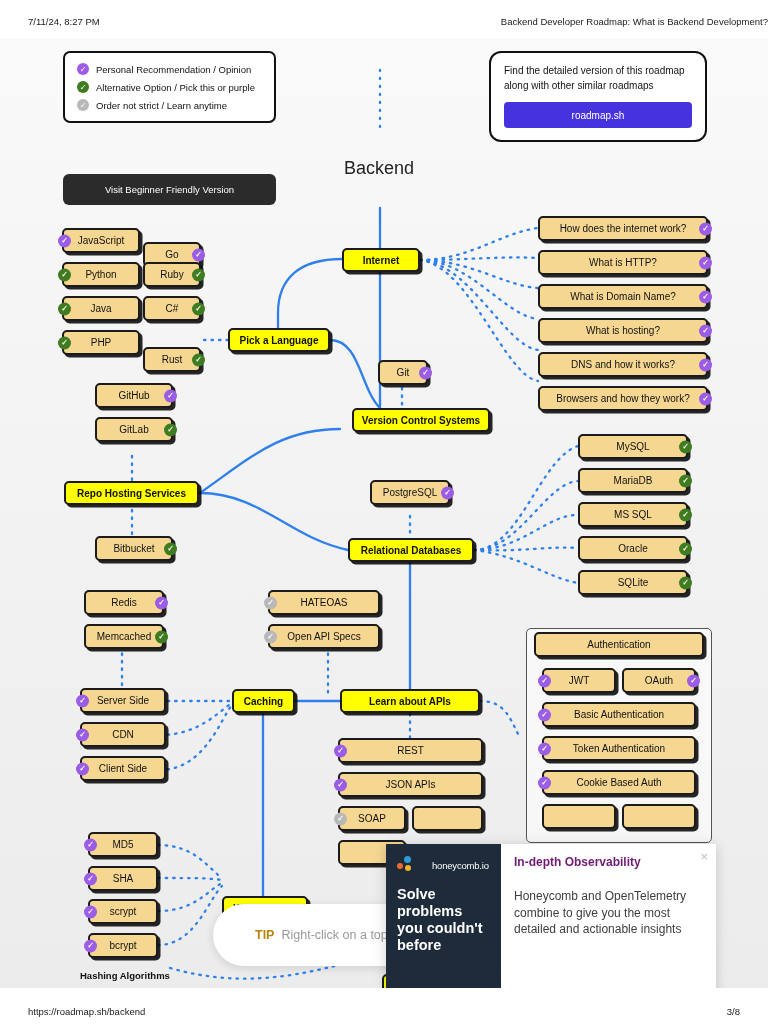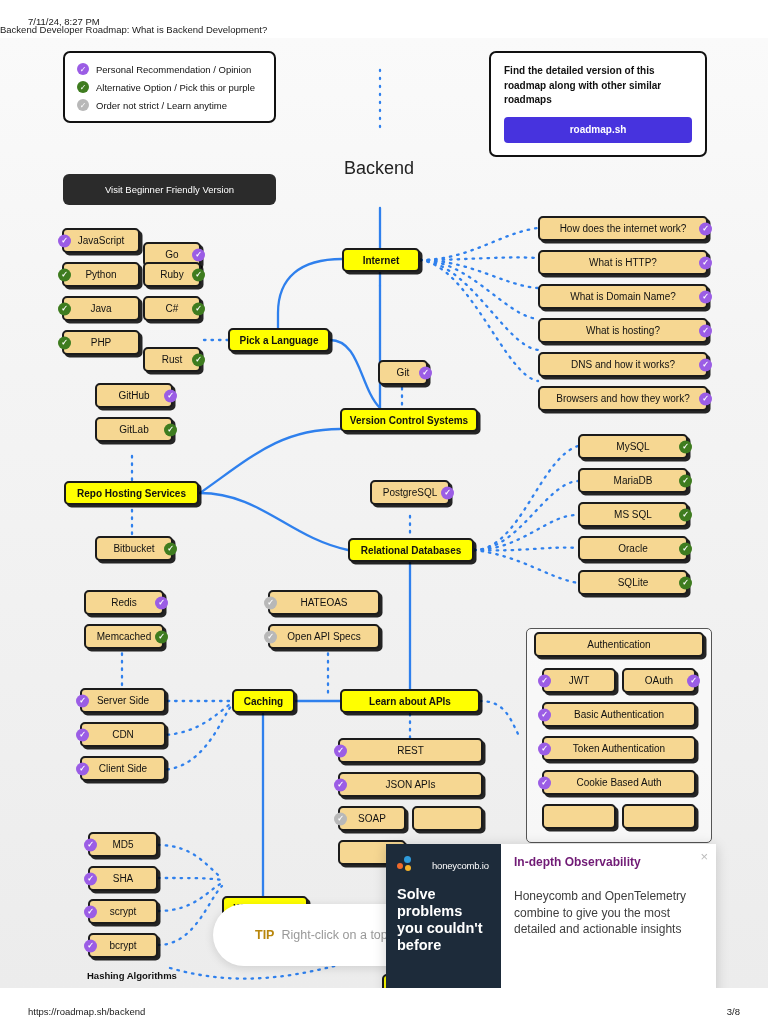--- a/index.html
+++ b/index.html
@@ -14,21 +14,21 @@
     width: 768px; height: 1024px;
     background: #ffffff;
   }
 
   
   .print-hdr {
     position: absolute; top: 16px; left: 0; width: 768px;
     font-size: 9.5px; color: #1a1a1a;
   }
   .print-hdr .date { position: absolute; left: 28px; top: 0; white-space: nowrap; }
-  .print-hdr .title { position: absolute; left: 0; top: 8px; width: 768px; text-align: left; }
+  .print-hdr .title { position: absolute; left: 0; top: 0; width: 768px; text-align: right; }
   .print-ftr {
     position: absolute; bottom: 18px; left: 0; width: 768px;
     font-size: 9.5px; color: #1a1a1a;
   }
   .print-ftr .url { position: absolute; left: 28px; top: 0; }
   .print-ftr .pg  { position: absolute; right: 28px; top: 0; }
 
   
   .canvas {
     position: absolute; top: 38px; left: 0;
@@ -97,24 +97,23 @@
     display: flex; align-items: center; justify-content: center;
     font-size: 9.5px;
     z-index: 20;
     cursor: pointer;
   }
 
   
   .promo {
     position: absolute; left: 489px; top: 13px;
     width: 218px;
-    background: #fff; border: 2px solid #111; border-radius: 7px;
+    background: #fff; border: 2px solid #111; border-radius: 12px;
     padding: 11px 13px 12px;
     z-index: 20;
-    font-weight: bold;
   }
   .promo-txt { font-size: 10px; color: #111; line-height: 1.45; margin-bottom: 9px; }
   .promo-btn {
     height: 26px; background: #4733DE; color: #fff;
     border-radius: 4px;
     display: flex; align-items: center; justify-content: center;
     font-size: 10px;
     cursor: pointer;
   }
 
@@ -355,21 +354,21 @@
     </div>
 
     <div class="node primary" style="left:228px;top:290px;width:102px;height:24px;">
       <span>Pick a Language</span>
     </div>
 
     <div class="node topic" style="left:378px;top:322px;width:50px;height:25px;">
       <span>Git</span>
       <span class="badge purple br">✓</span>
     </div>
-    <div class="node primary" style="left:340px;top:370px;width:138px;height:24px;">
+    <div class="node primary" style="left:352px;top:370px;width:138px;height:24px;">
       <span>Version Control Systems</span>
     </div>
 
     <div class="node topic" style="left:95px;top:345px;width:78px;height:25px;">
       <span>GitHub</span>
       <span class="badge purple br">✓</span>
     </div>
     <div class="node topic" style="left:95px;top:379px;width:78px;height:25px;">
       <span>GitLab</span>
       <span class="badge green br">✓</span>
@@ -497,21 +496,21 @@
       <span class="badge purple bl">✓</span>
     </div>
     <div class="node topic" style="left:88px;top:861px;width:70px;height:25px;">
       <span>scrypt</span>
       <span class="badge purple bl">✓</span>
     </div>
     <div class="node topic" style="left:88px;top:895px;width:70px;height:25px;">
       <span>bcrypt</span>
       <span class="badge purple bl">✓</span>
     </div>
-    <div class="sect-label" style="left:87px;top:932px;">Hashing Algorithms</div>
+    <div class="sect-label" style="left:80px;top:932px;">Hashing Algorithms</div>
 
     <div class="node primary" style="left:222px;top:858px;width:86px;height:24px;">
       <span>Web Security</span>
     </div>
     <div class="node primary" style="left:382px;top:936px;width:108px;height:24px;"></div>
 
     <div class="tipbar">
       <span class="tip-k">TIP</span>
       <span class="tip-v">Right-click on a topic</span>
     </div>

